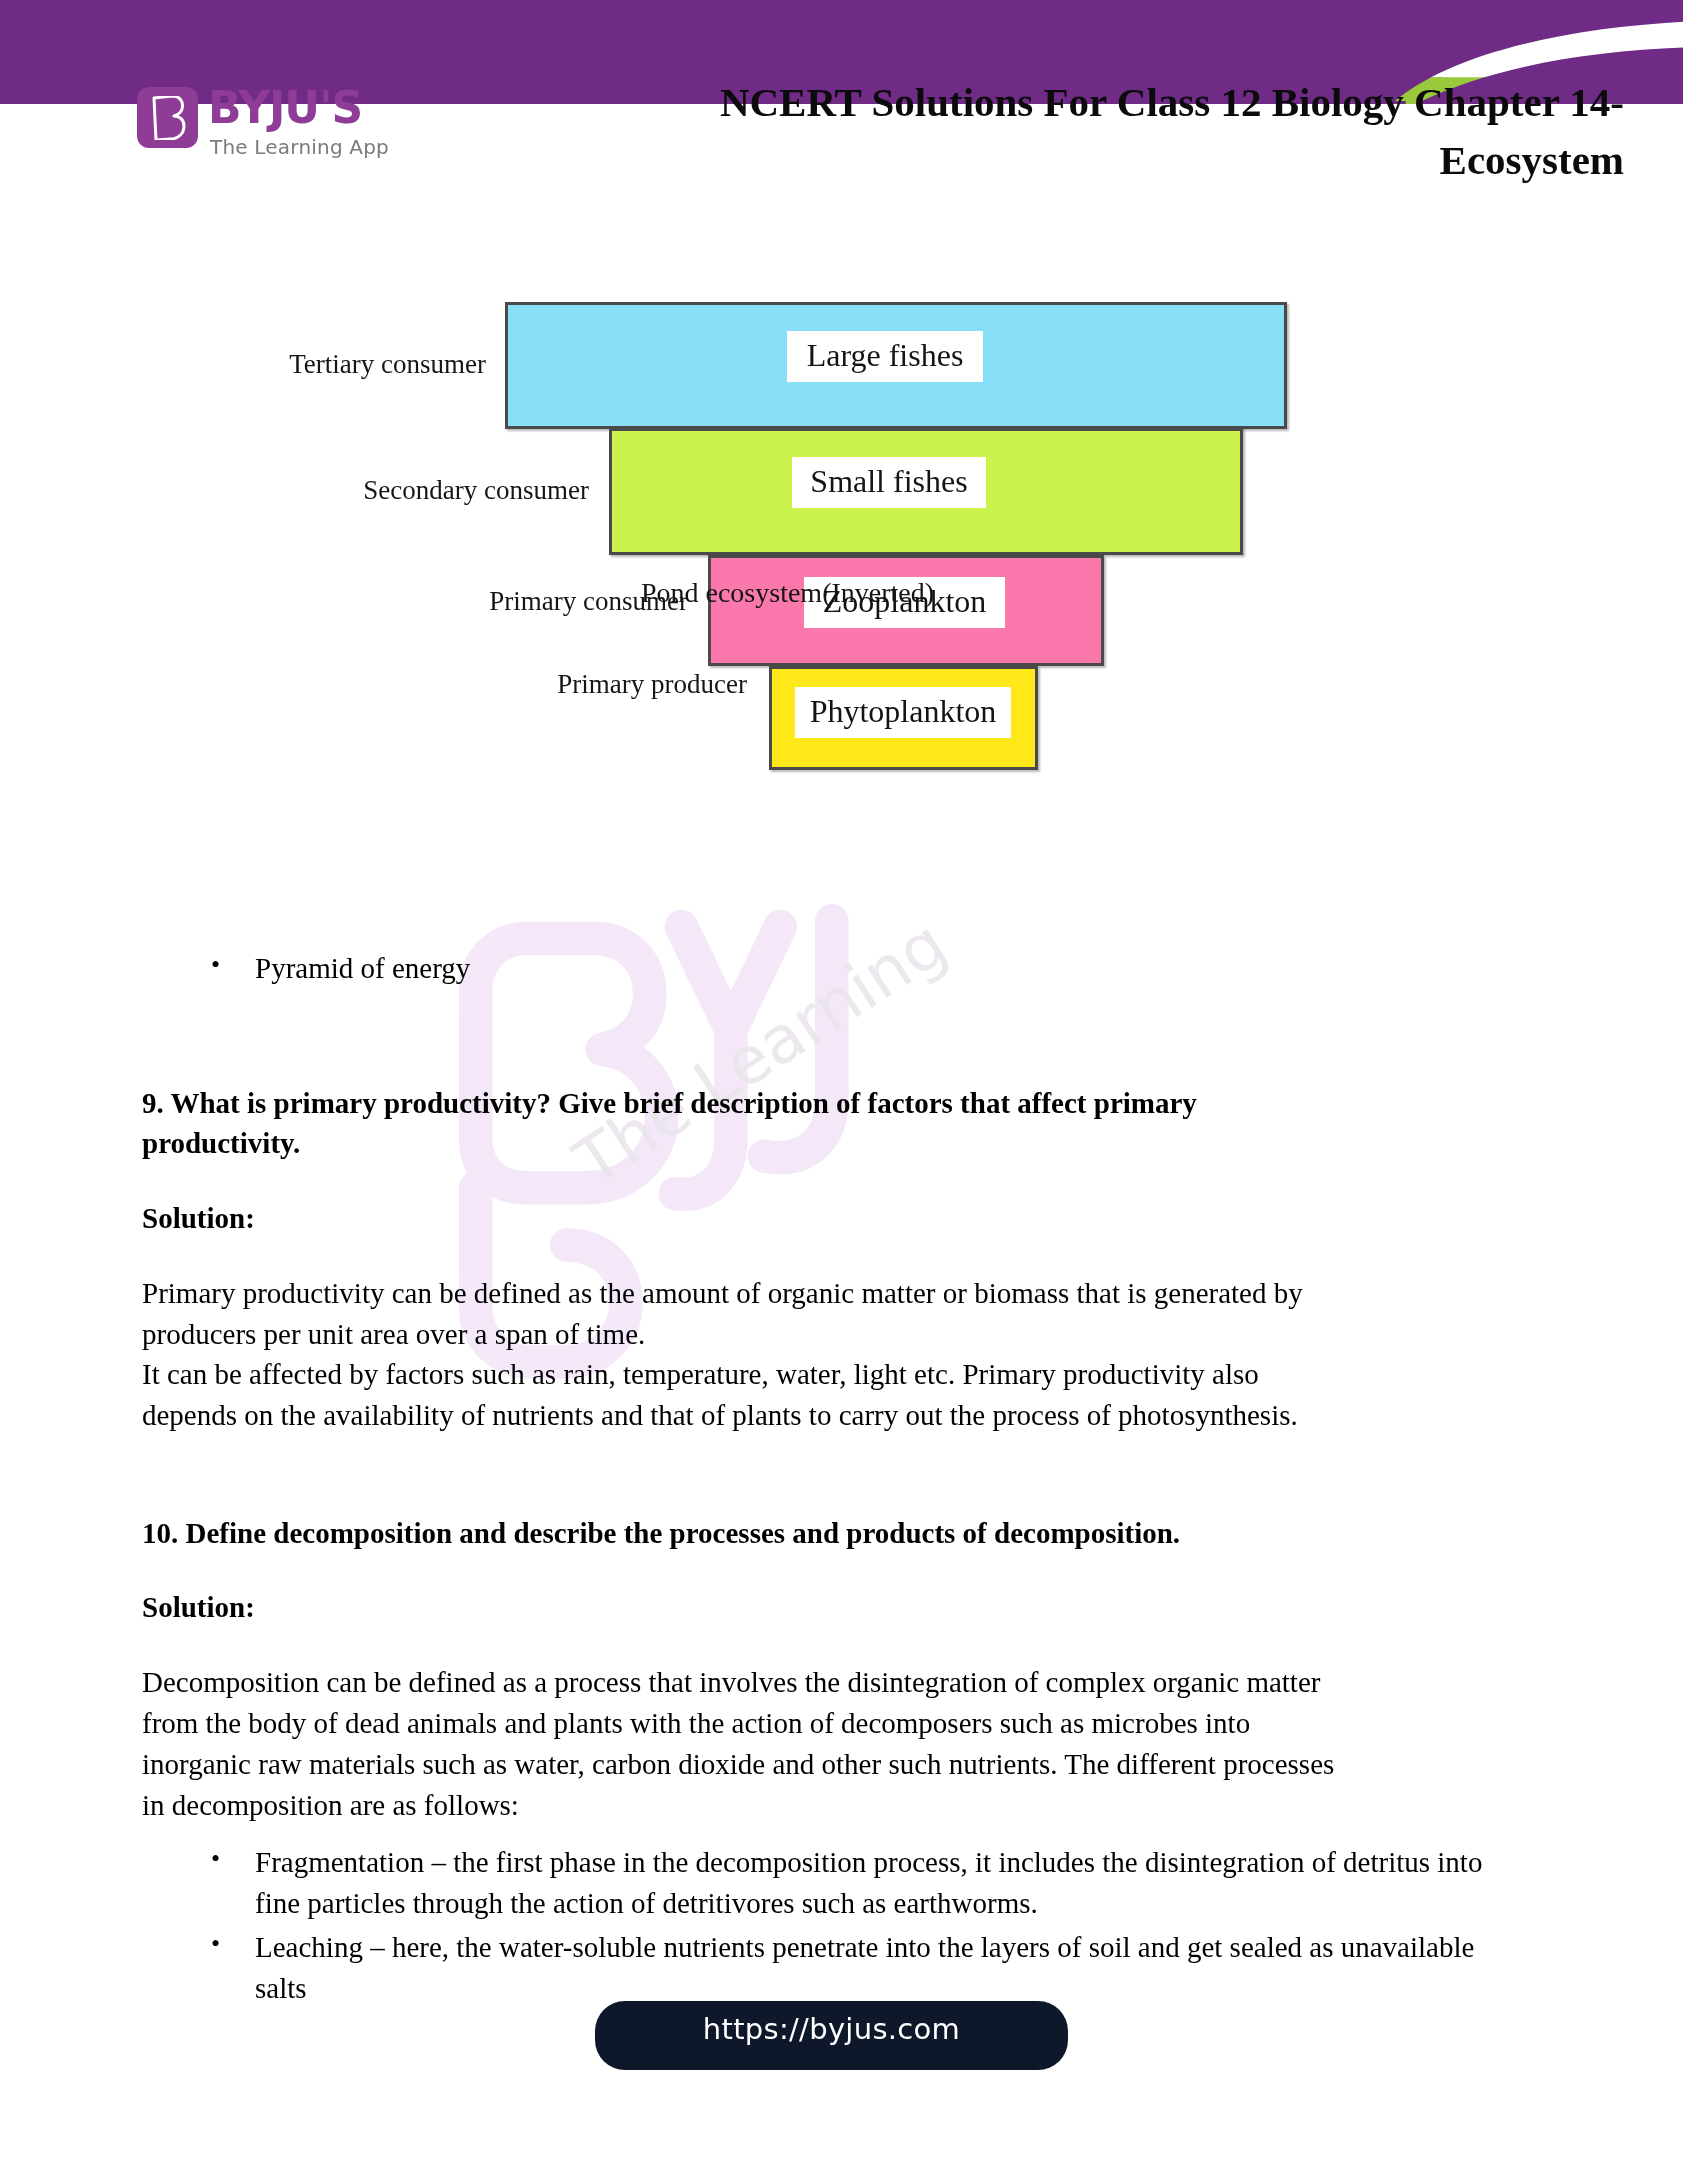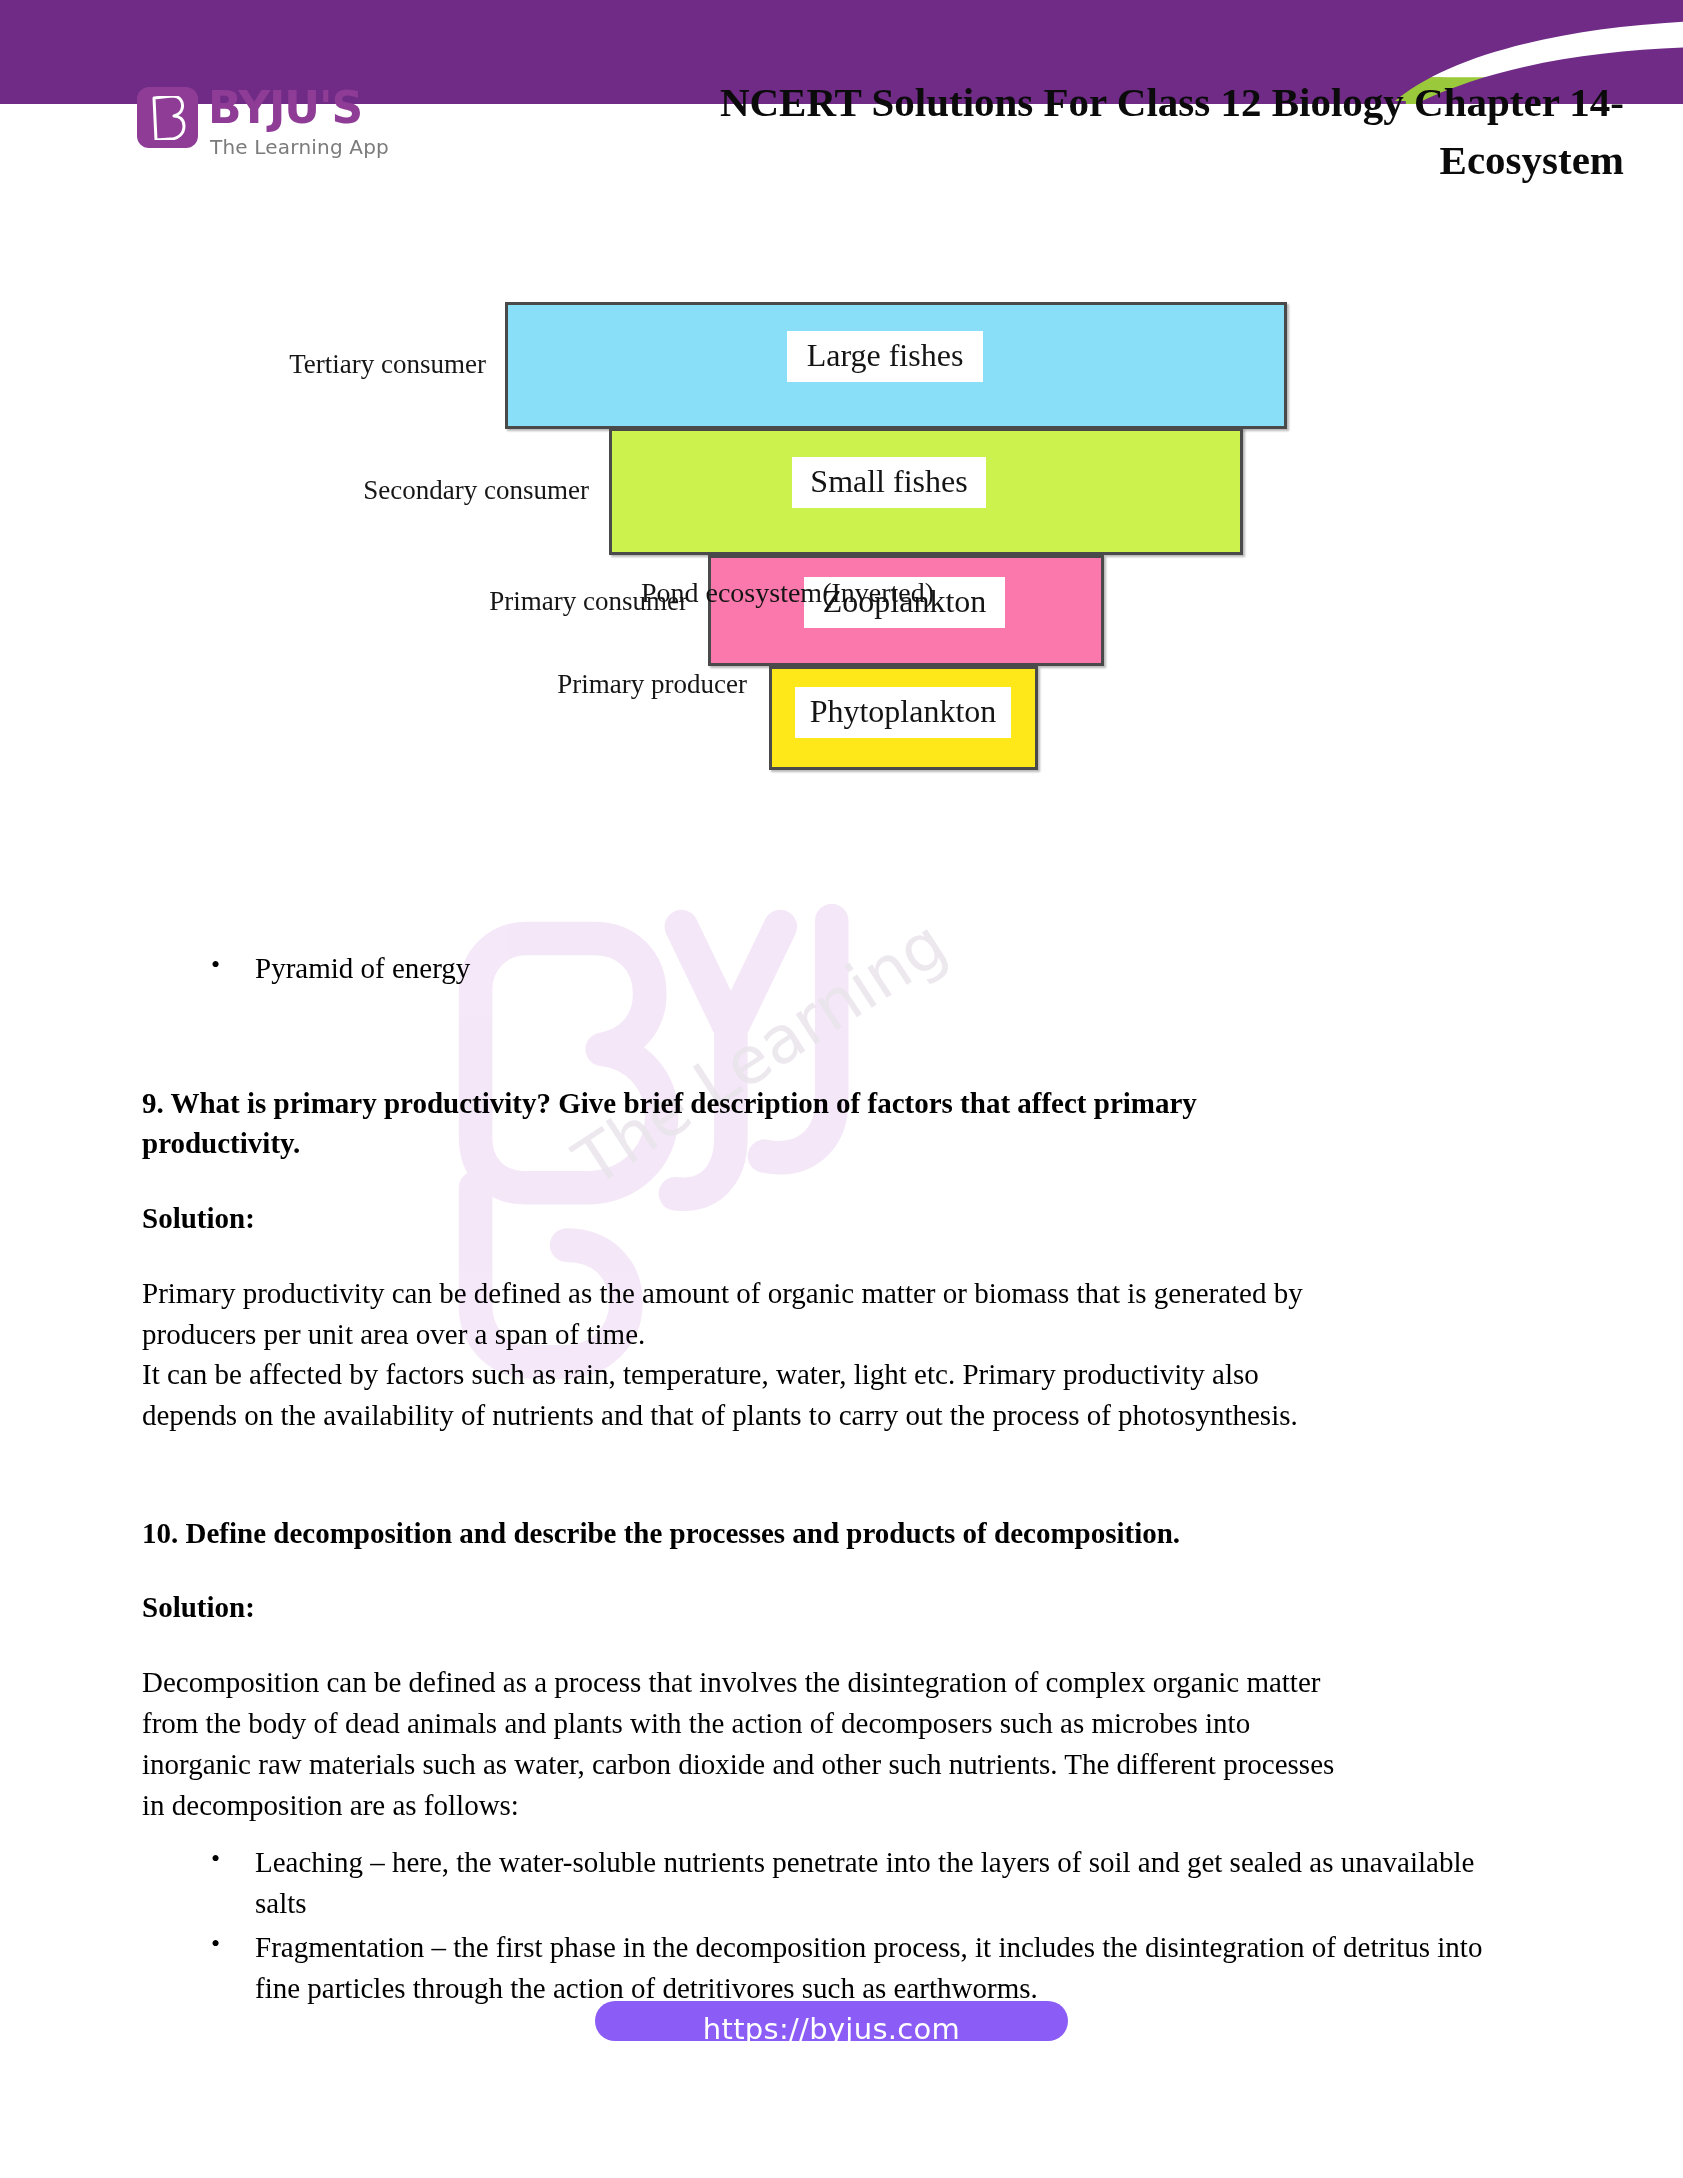--- a/index.html
+++ b/index.html
@@ -188,22 +188,22 @@
   }
   .gap-xl { height: 77px; }
   .gap-md { height: 38px; }
 
   
   .footer-pill {
     position: absolute;
     left: 595px;
     top: 2001px;
     width: 473px;
-    height: 40px;
-    background: #8b5cf6;
+    height: 69px;
+    background: #0f172a;
     border-radius: 30px;
     z-index: 3;
   }
   .footer-url {
     position: absolute;
     left: 0; top: 0;
     width: 473px;
     height: 56px;
     line-height: 56px;
     text-align: center;
@@ -314,22 +314,22 @@
   <div class="gap-md"></div>
 
   <div class="para">
     <span>Decomposition can be defined as a process that involves the disintegration of complex organic matter</span><br>
     <span>from the body of dead animals and plants with the action of decomposers such as microbes into</span><br>
     <span>inorganic raw materials such as water, carbon dioxide and other such nutrients. The different processes</span><br>
     <span>in decomposition are as follows:</span>
   </div>
 
   <ul class="bullet-list">
+    <li class="bullet-item">Fragmentation – the first phase in the decomposition process, it includes the disintegration of detritus into fine particles through the action of detritivores such as earthworms.</li>
     <li class="bullet-item">Leaching – here, the water-soluble nutrients penetrate into the layers of soil and get sealed as unavailable salts</li>
-    <li class="bullet-item">Fragmentation – the first phase in the decomposition process, it includes the disintegration of detritus into fine particles through the action of detritivores such as earthworms.</li>
   </ul>
 
 </div>
 
 <div class="footer-pill">
   <div class="footer-url">https://byjus.com</div>
 </div>
 
 
 </body></html>

